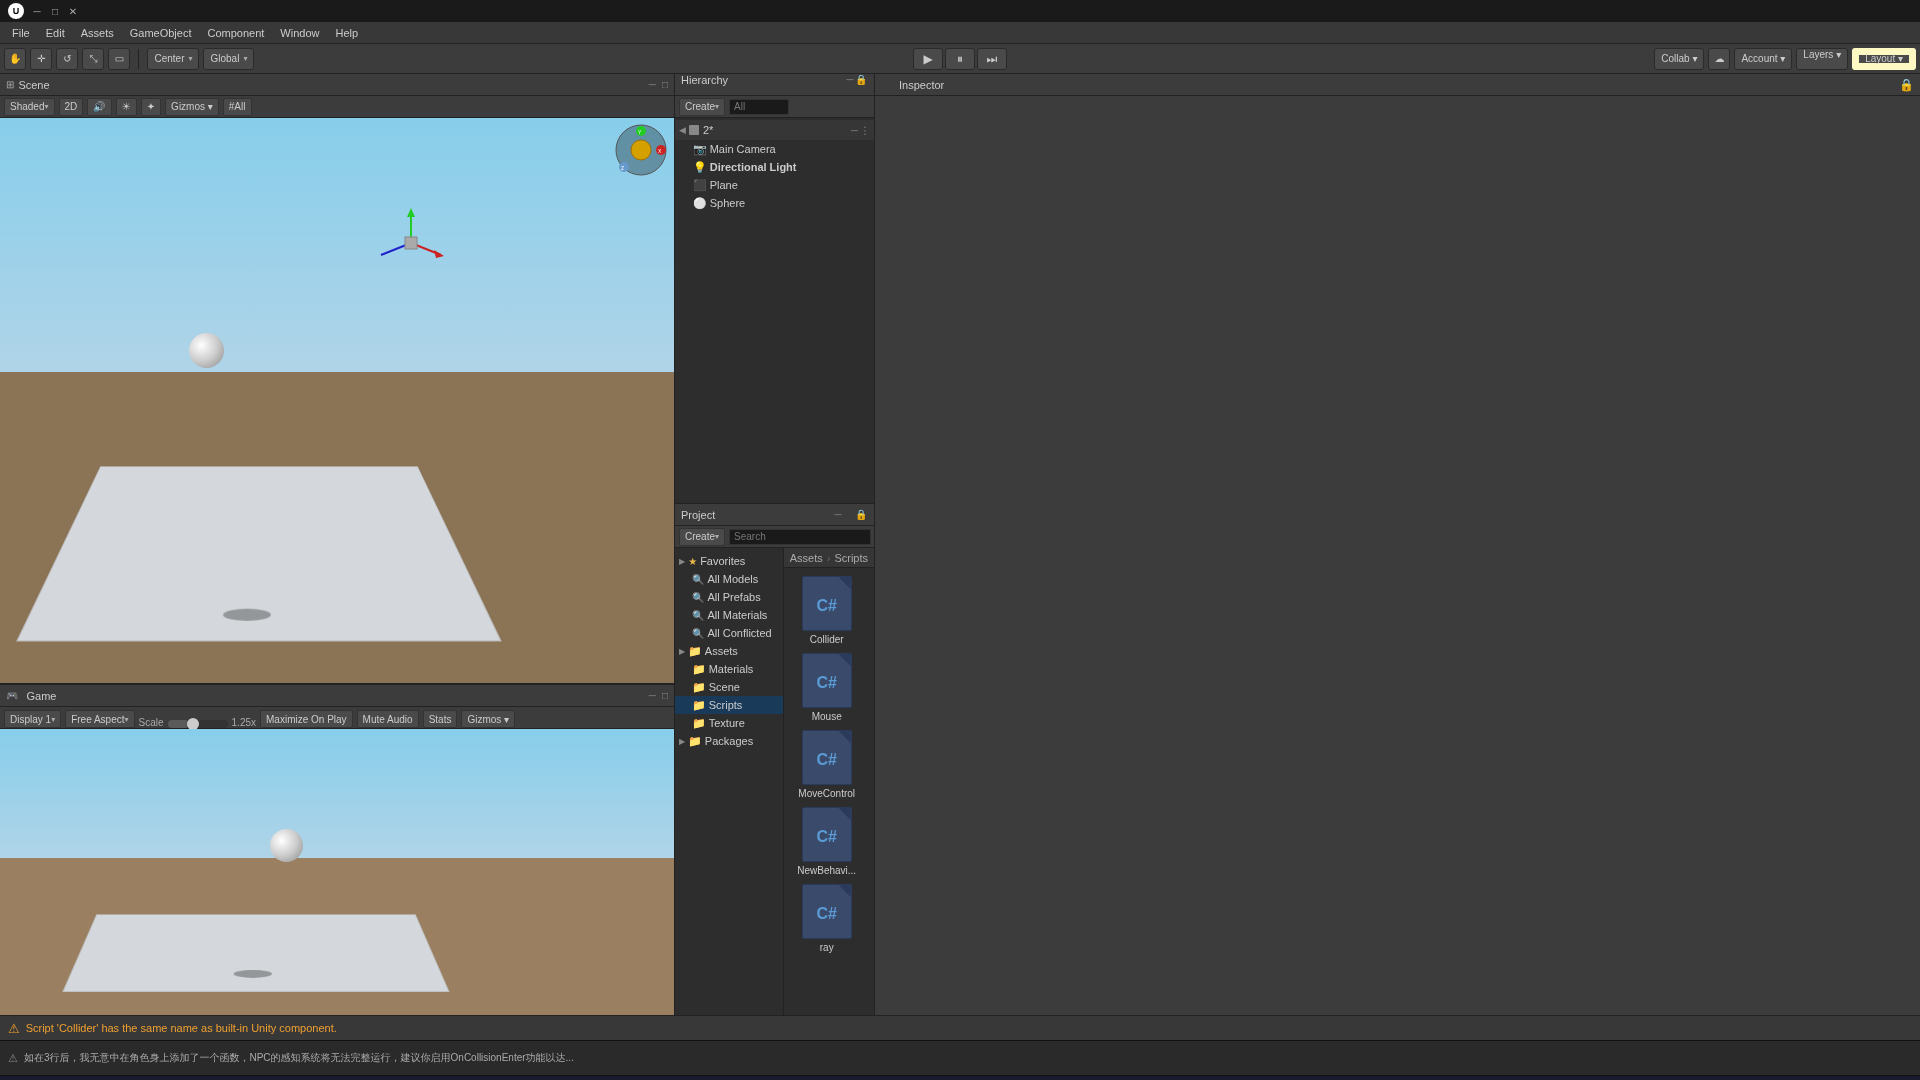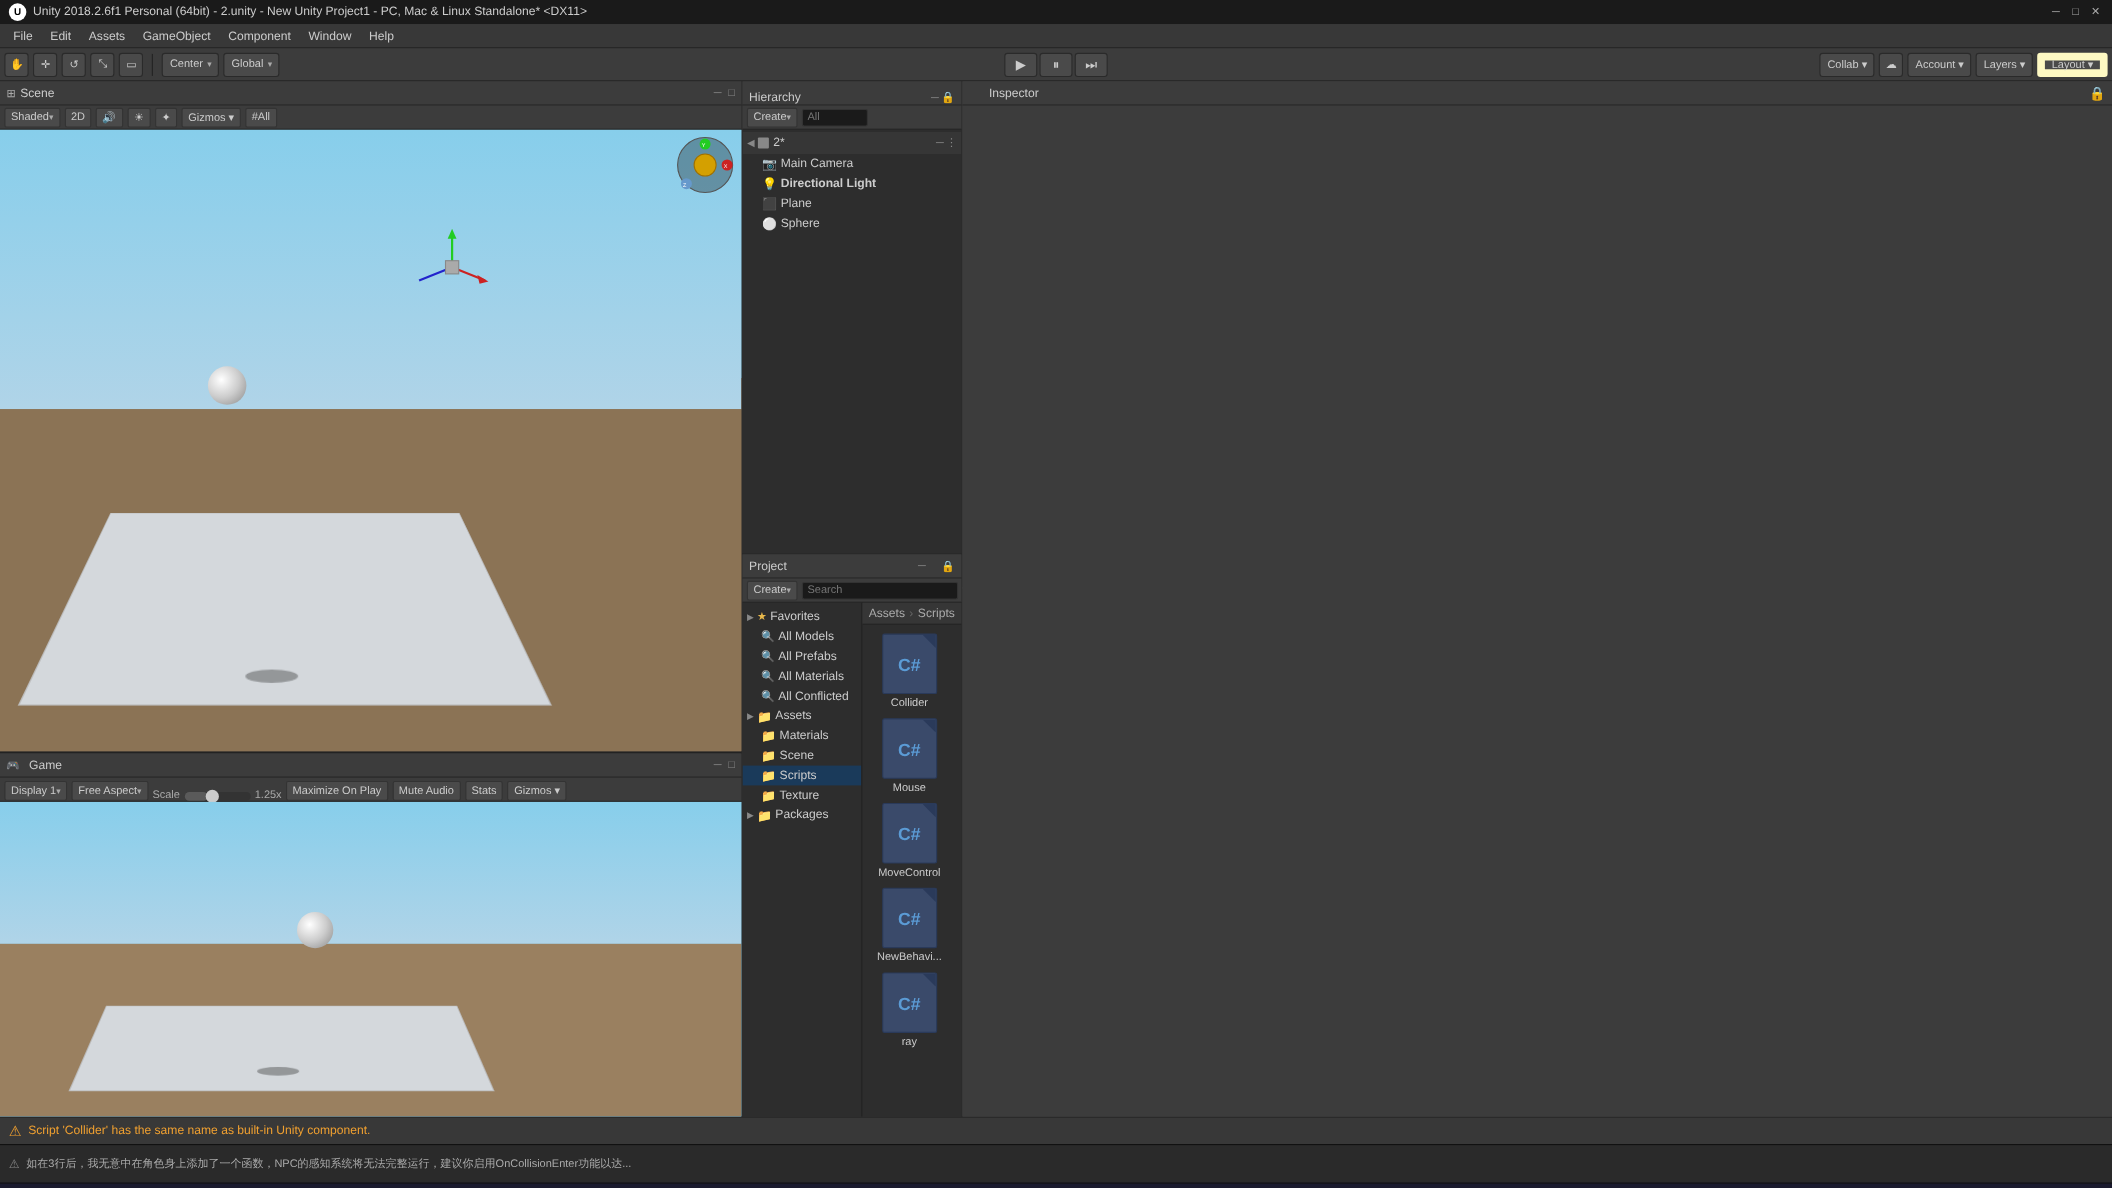--- a/index.html
+++ b/index.html
@@ -112,21 +112,21 @@
       display: flex; align-items: center; padding: 0 6px; gap: 4px;
     }
     .layers-btn {
       height: 22px;
       background: #4a4a4a;
       border: 1px solid #2a2a2a;
       border-radius: 3px;
       color: #ccc;
       font-size: 10px;
       cursor: pointer;
-      display: flex; align-items: center; padding: 0 6px; gap: 4px;
+      display: flex; align-items: flex-start; padding: 0 6px; gap: 4px;
     }
     .layout-btn {
       height: 22px;
       background: #4a4a4a;
       border: 7px solid #fef9c3;
       border-radius: 3px;
       color: #ccc;
       font-size: 10px;
       cursor: pointer;
       display: flex; align-items: center; padding: 0 6px; gap: 4px;
@@ -303,21 +303,21 @@
     #hierarchy-panel {
       height: 430px;
       display: flex;
       flex-direction: column;
       border-bottom: 1px solid #222;
     }
     #hierarchy-header {
       height: 22px;
       background: #3c3c3c;
       display: flex;
-      align-items: flex-end;
+      align-items: flex-start;
       padding: 0 6px;
       border-bottom: 1px solid #222;
     }
     .hierarchy-toolbar {
       height: 22px;
       background: #3c3c3c;
       display: flex;
       align-items: center;
       padding: 0 4px;
       gap: 4px;
@@ -571,21 +571,20 @@
       font-size: 11px;
       cursor: pointer;
       display: flex; align-items: center; justify-content: center;
     }
   </style>
 </head>
 <body>
 
 <div id="title-bar">
   <div class="unity-logo">U</div>
-  <span class="title-text">Unity 2018.2.6f1 Personal (64bit) - 2.unity - New Unity Project1 - PC, Mac &amp; Linux Standalone* &lt;DX11&gt;</span>
   <div class="window-controls">
     <span>─</span>
     <span>□</span>
     <span>✕</span>
   </div>
 </div>
 
 <div id="menu-bar">
   <span class="menu-item">File</span>
   <span class="menu-item">Edit</span>

